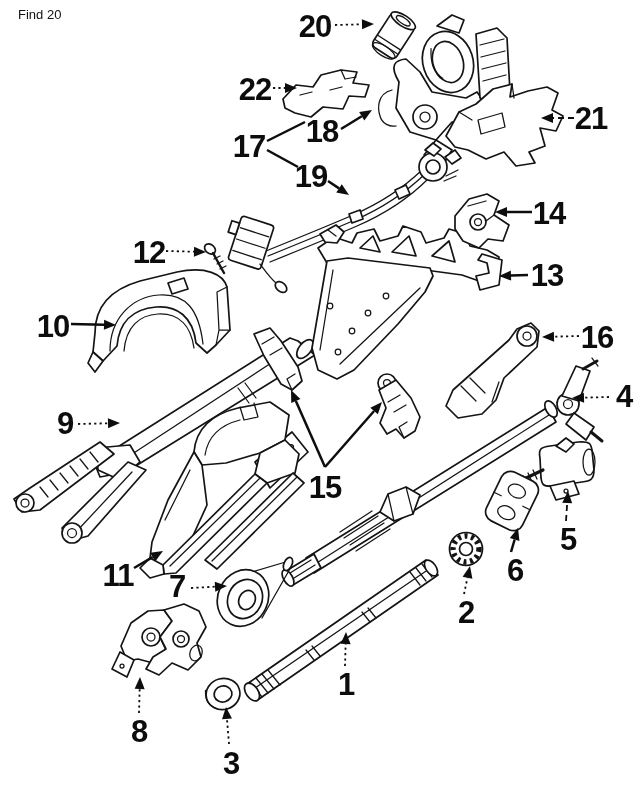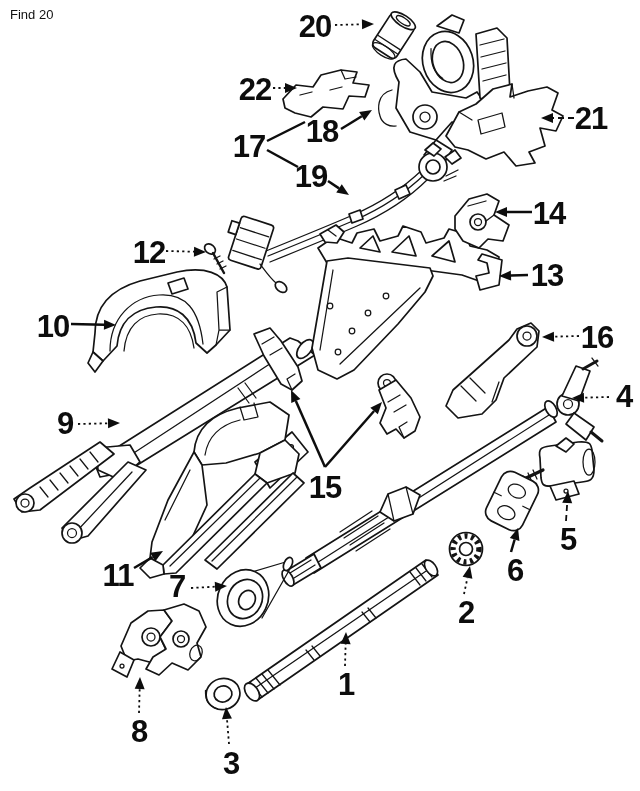--- a/index.html
+++ b/index.html
@@ -1,18 +1,18 @@
 <!DOCTYPE html>
 <html><head>
 <meta charset="utf-8">
 <style>
   html,body{margin:0;padding:0;background:#ffffff;}
   #stage{position:relative;width:640px;height:791px;background:#ffffff;overflow:hidden;
          font-family:"Liberation Sans",sans-serif;}
-  #find-indicator{position:absolute;left:10px;top:7px;font-size:13px;color:#111;}
+  #find-indicator{position:absolute;left:18px;top:7px;font-size:13px;color:#111;}
   svg{position:absolute;left:0;top:0;}
   .p{fill:#ffffff;stroke:#141414;stroke-width:1.7;stroke-linejoin:round;stroke-linecap:round;}
   .l{fill:none;stroke:#141414;stroke-width:1.25;stroke-linejoin:round;stroke-linecap:round;}
   .lead{stroke:#0d0d0d;fill:none;}
   .lead.solid{stroke-width:2.5;}
   .lead.dotted{stroke-width:1.8;stroke-dasharray:2.2 3.2;}
   .lead.dashed{stroke-width:1.8;stroke-dasharray:6 4;}
   .head{fill:#0d0d0d;stroke:none;}
   .num{font-family:"Liberation Sans",sans-serif;font-weight:700;font-size:31px;
        fill:#0d0d0d;text-anchor:middle;letter-spacing:-1px;cursor:pointer;}

